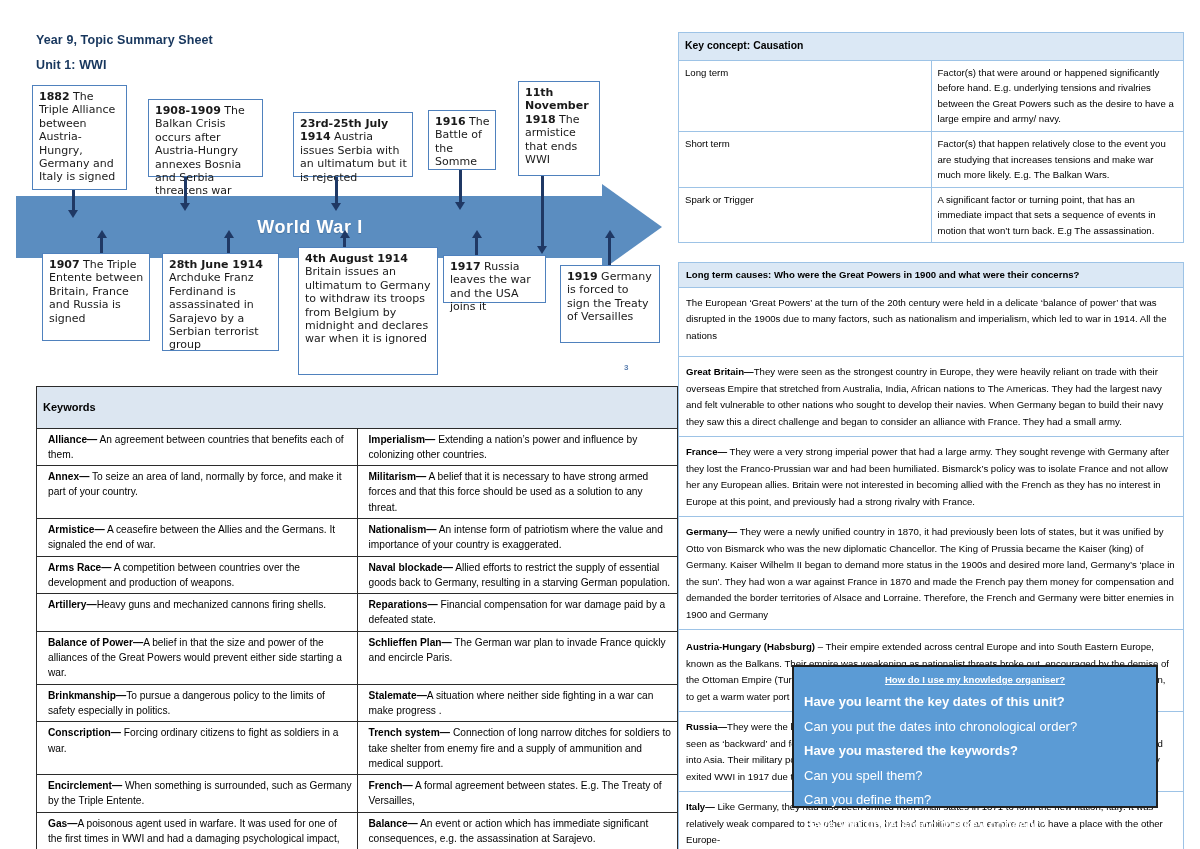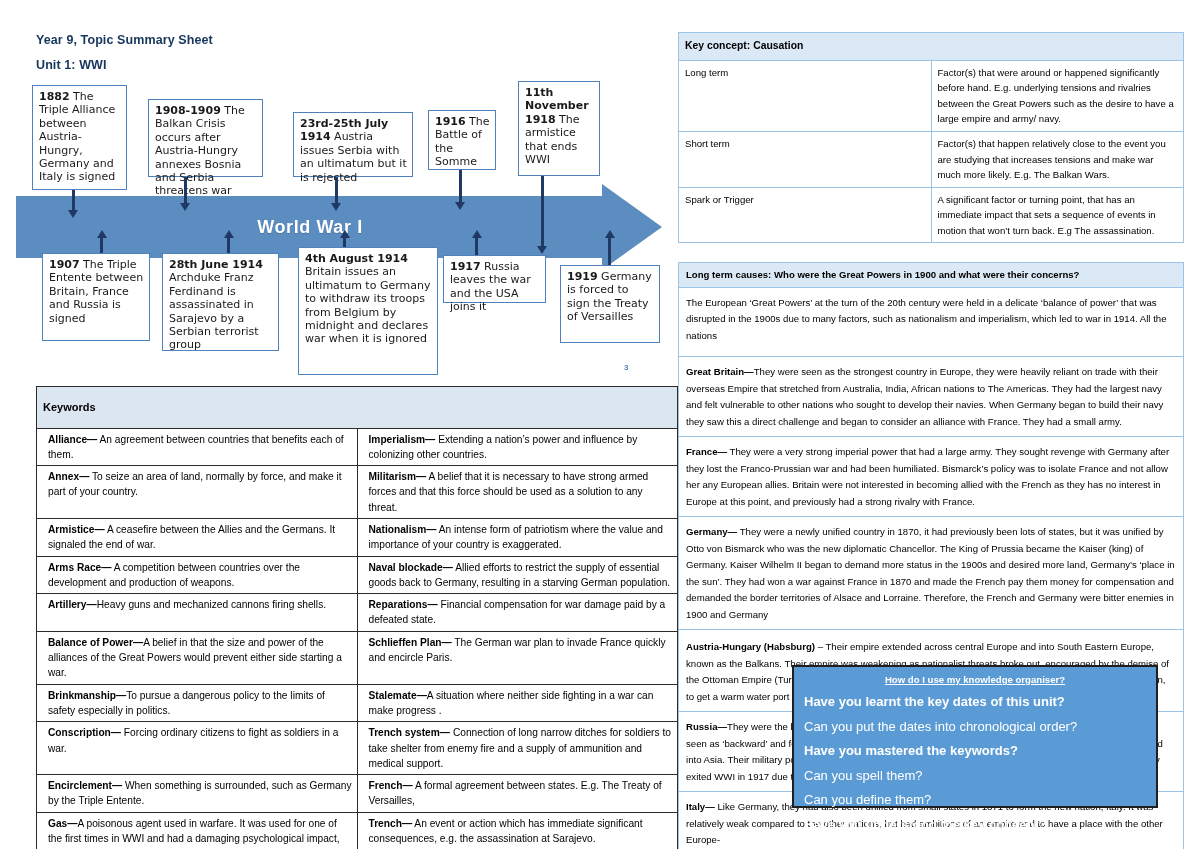--- a/index.html
+++ b/index.html
@@ -265,21 +265,21 @@
     <tr>
       <td><span class="kw-term">Conscription—</span><span> Forcing ordinary citizens to fight as soldiers in a war.</span></td>
       <td><span class="kw-term">Trench system—</span><span> Connection of long narrow ditches for soldiers to take shelter from enemy fire and a supply of ammunition and medical support.</span></td>
     </tr>
     <tr>
       <td><span class="kw-term">Encirclement—</span><span> When something is surrounded, such as Germany by the Triple Entente.</span></td>
       <td><span class="kw-term">French—</span><span> A formal agreement between states. E.g. The Treaty of Versailles,</span></td>
     </tr>
     <tr>
       <td><span class="kw-term">Gas—</span><span>A poisonous agent used in warfare. It was used for one of the first times in WWI and had a damaging psychological impact, leading to shellshock.</span></td>
-      <td><span class="kw-term">Trench—</span><span> An event or action which has immediate significant consequences, e.g. the assassination at Sarajevo.</span></td>
+      <td><span class="kw-term">Balance—</span><span> An event or action which has immediate significant consequences, e.g. the assassination at Sarajevo.</span></td>
     </tr>
     <tr>
       <td><span class="kw-term">Great Powers—</span><span>Countries that have international influence and military strength.</span></td>
       <td><span class="kw-term">Ultimatum—</span><span> A final demand, the rejection of which will result in a breakdown of relations. E.g. What Austria-Hungary presented to Serbia in July  1914.</span></td>
     </tr>
   </tbody>
     </table>
 
   <div class="right-col">
 

